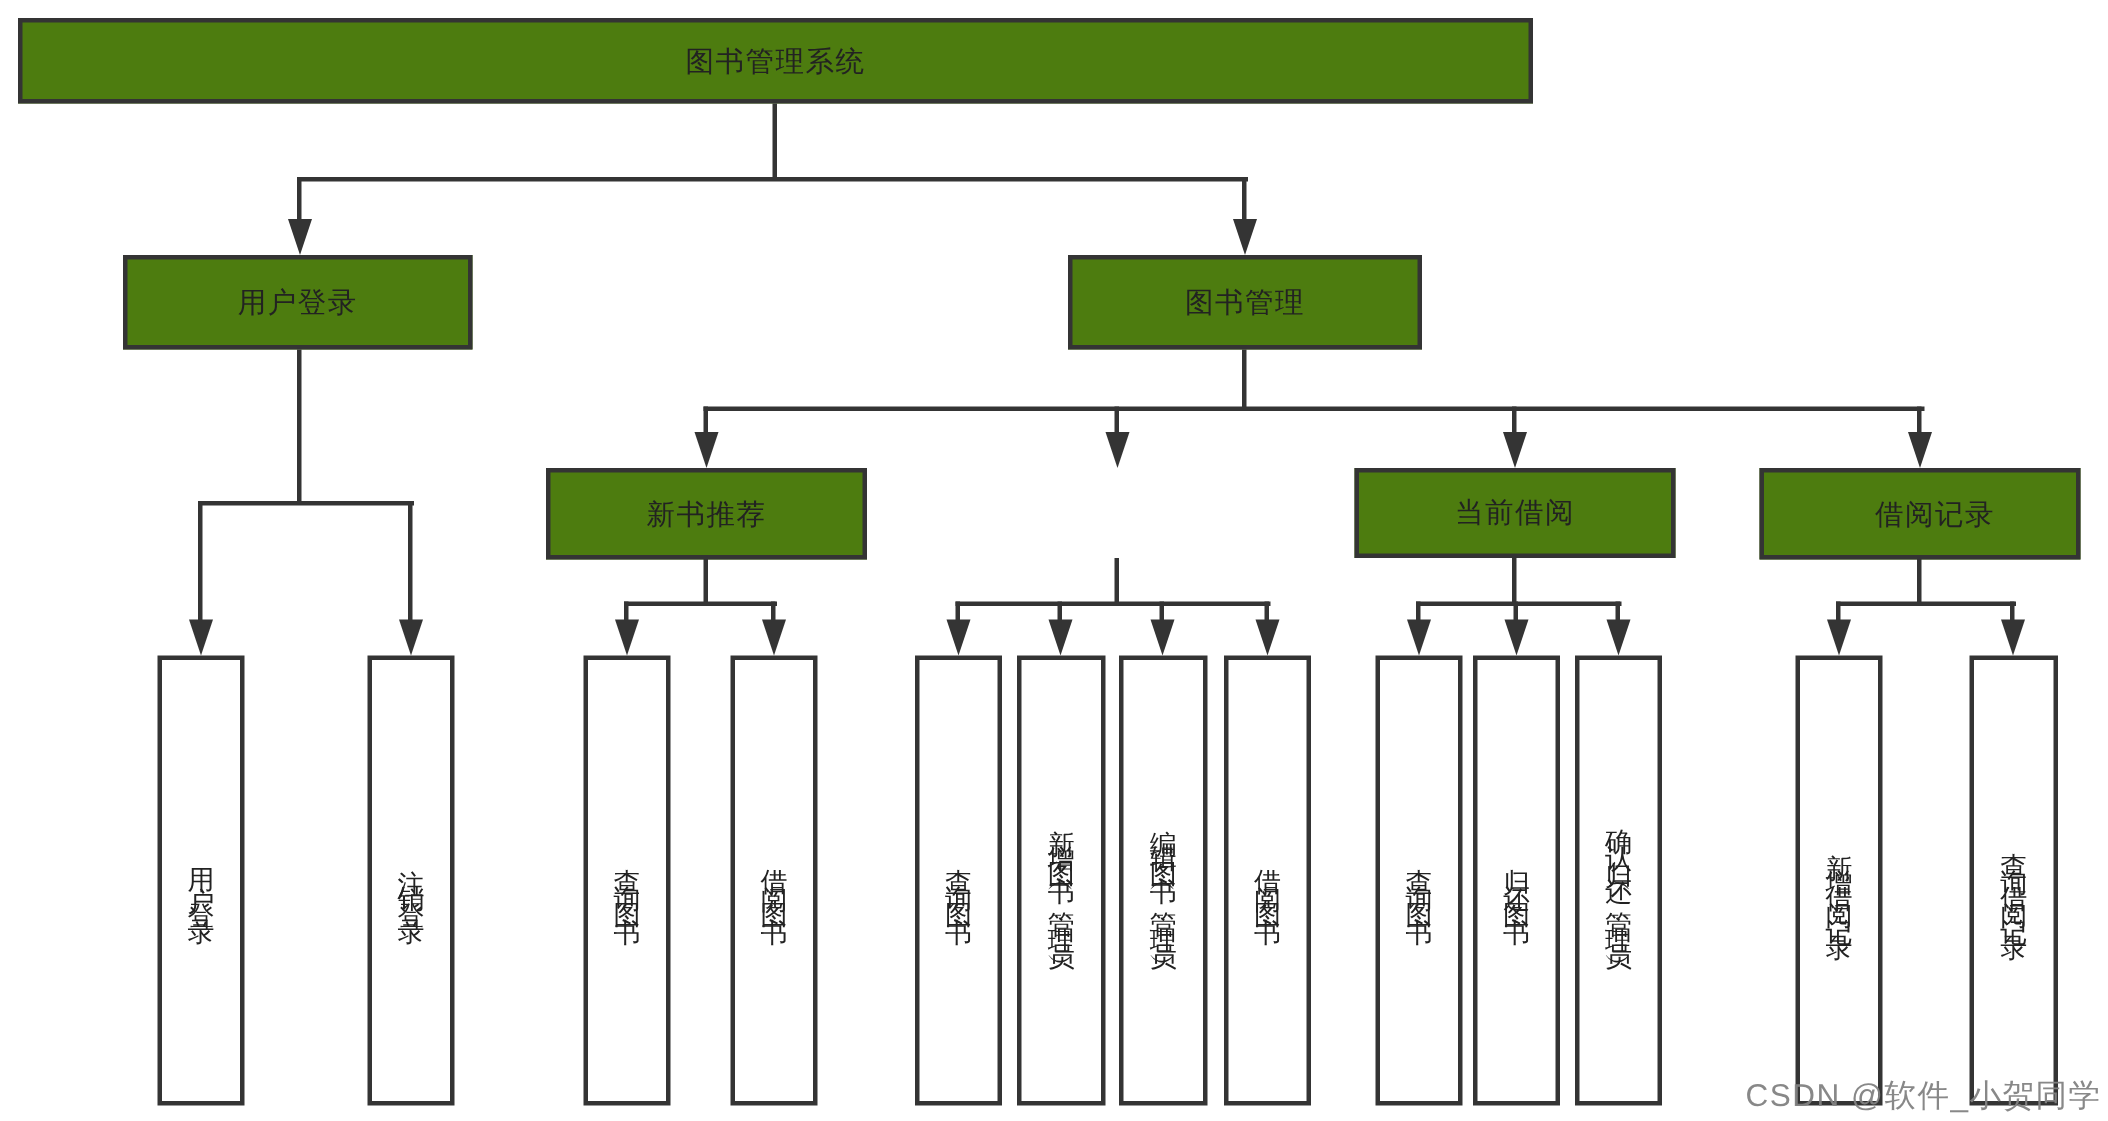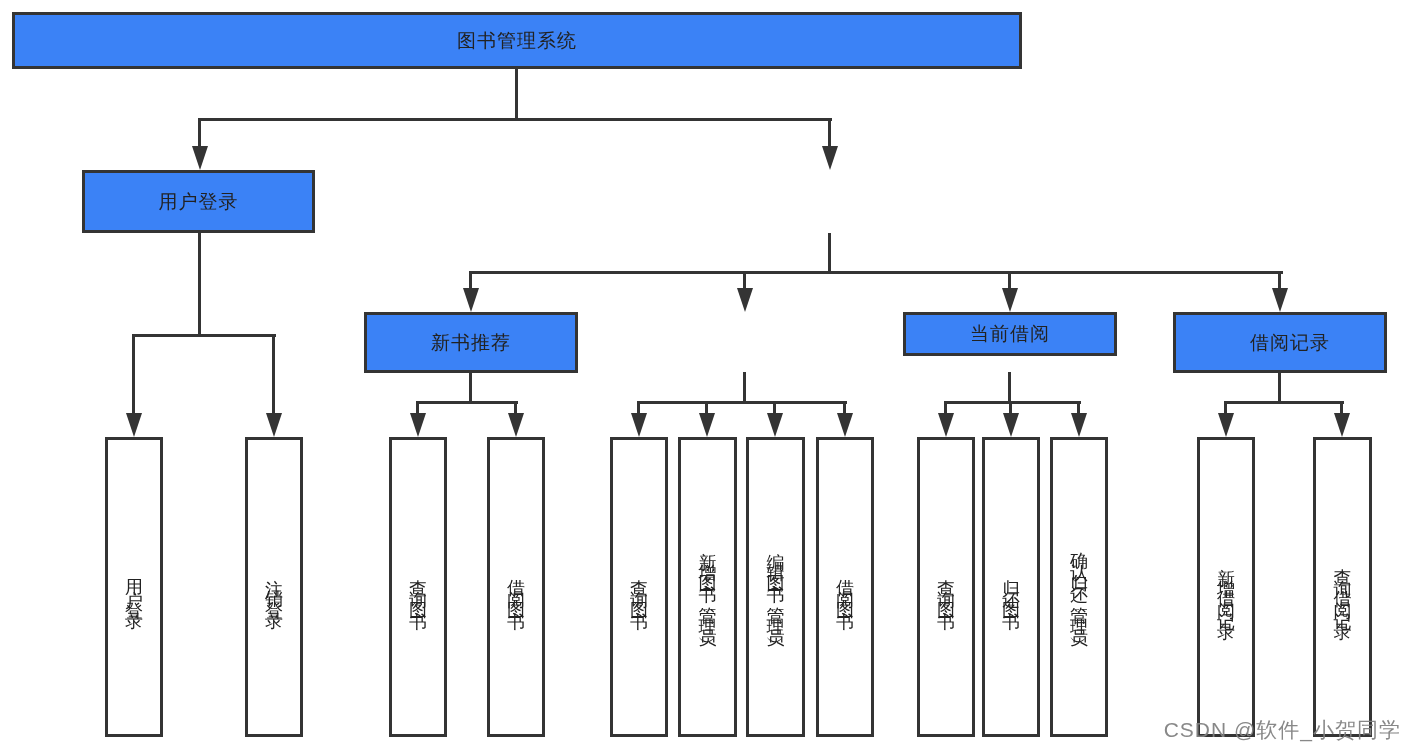--- a/index.html
+++ b/index.html
@@ -7,21 +7,21 @@
     position:relative;
     width:1405px;height:747px;
     background:#ffffff;
     font-family:"Liberation Sans","DejaVu Sans",sans-serif;
     overflow:hidden;
   }
   .box{
     position:absolute;
     box-sizing:border-box;
     border:3px solid #343434;
-    background:#3b82f6;
+    background:#4d7c0f;
     display:flex;align-items:center;justify-content:center;
     color:#222222;
     font-size:19px;
     letter-spacing:1px;
   }
   .vbox{
     position:absolute;
     box-sizing:border-box;
     border:3px solid #343434;
     background:#ffffff;
@@ -61,27 +61,30 @@
 <div id="stage">
 
   <div class="box" style="left:12px;top:12px;width:1010px;height:57px;">
     <span>图书管理系统</span>
   </div>
 
   <div class="box" style="left:82px;top:170px;width:233px;height:63px;">
     <span>用户登录</span>
   </div>
 
+  <div class="box" style="left:712px;top:170px;width:236px;height:63px;">
+    <span>图书管理</span>
+  </div>
 
   <div class="box" style="left:364px;top:312px;width:214px;height:61px;">
     <span>新书推荐</span>
   </div>
 
 
-  <div class="box" style="left:903px;top:312px;width:214px;height:44px;">
+  <div class="box" style="left:903px;top:312px;width:214px;height:60px;">
     <span>当前借阅</span>
   </div>
 
   <div class="box" style="left:1173px;top:312px;width:214px;height:61px;padding-left:20px;">
     <span>借阅记录</span>
   </div>
 
   <div class="vbox" style="left:105px;top:437px;width:58px;height:300px;">
     <span class="vtext">用户登录</span>
   </div>

